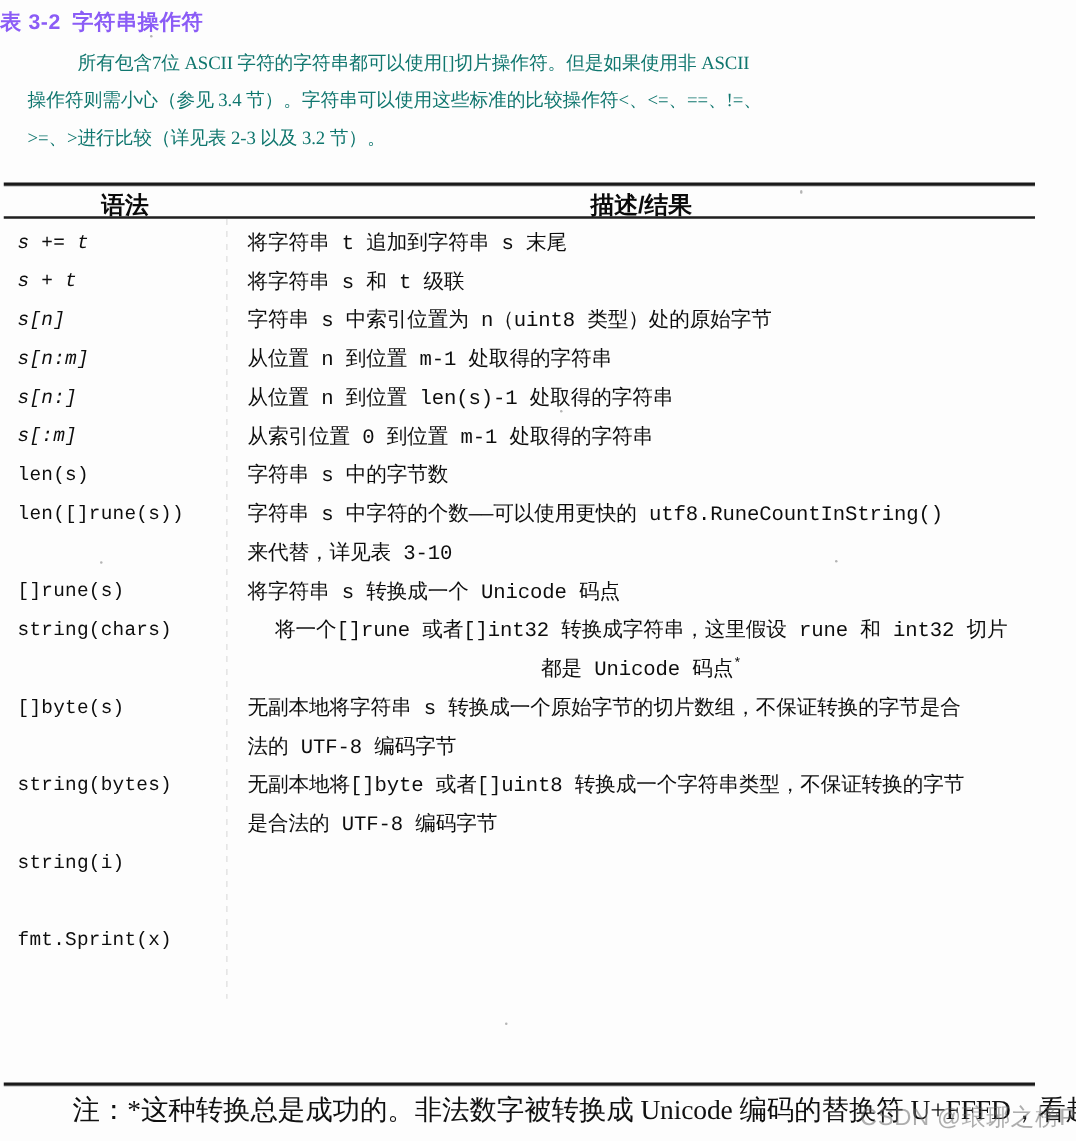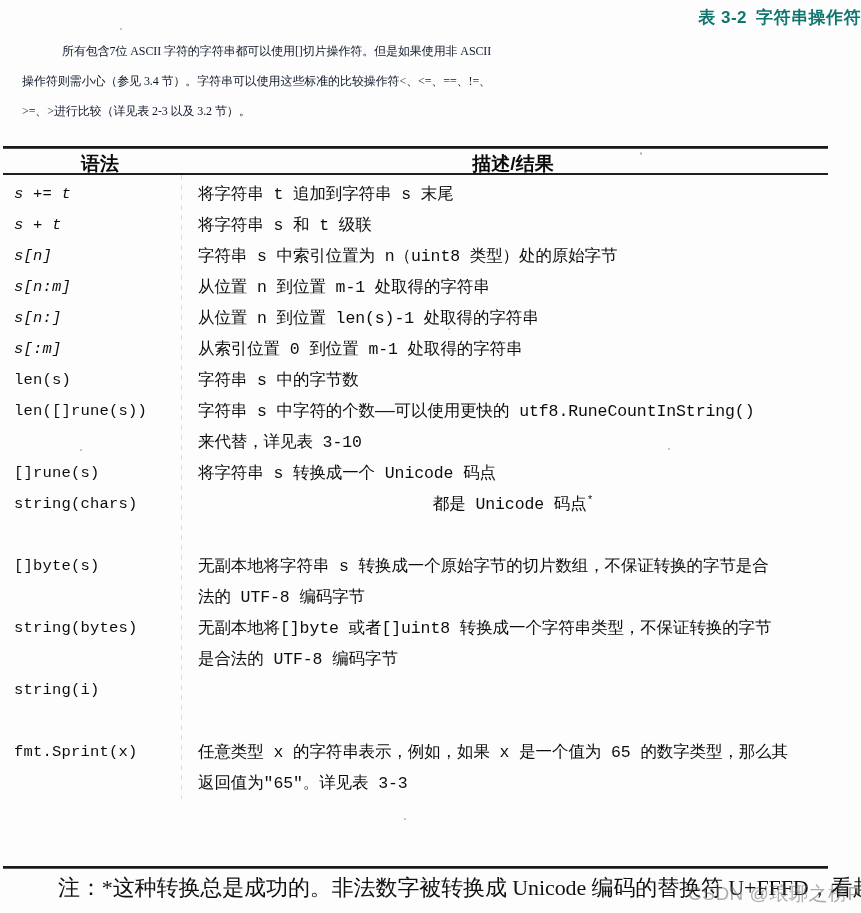--- a/index.html
+++ b/index.html
@@ -22,39 +22,39 @@
     height: 913px;
     background: #fdfdfd;
   }
 
   
   .doc-title {
     position: absolute;
     top: 6px;
     left: 0;
     width: 861px;
-    text-align: right;
+    text-align: left;
     font-family: "Liberation Sans", "DejaVu Sans", sans-serif;
     font-weight: bold;
     font-size: 17px;
     letter-spacing: 0.5px;
-    color: #0f766e;
+    color: #8b5cf6;
   }
   .doc-title .tnum { margin-right: 9px; }
 
   
   .intro {
     position: absolute;
     top: 36px;
     left: 22px;
     width: 818px;
     font-family: "Liberation Serif", "DejaVu Serif", serif;
-    font-size: 12px;
+    font-size: 15px;
     line-height: 30px;
-    color: #0f172a;
+    color: #0f766e;
     letter-spacing: -0.1px;
   }
   .intro p { margin: 0; }
   .intro .l1 { text-indent: 40px; }
 
   
   .table-wrap {
     position: absolute;
     top: 146px;
     left: 3px;
@@ -261,20 +261,21 @@
         </div>
         <div class="row" style="height: 31px;">
           <div class="cell-syntax">[]rune(s)</div>
           <div class="cell-desc">
             <span class="dline">将字符串 s 转换成一个 Unicode 码点</span>
           </div>
         </div>
         <div class="row" style="height: 62px; text-align: center;">
           <div class="cell-syntax">string(chars)</div>
           <div class="cell-desc">
+            <span class="dline">将一个[]rune 或者[]int32 转换成字符串，这里假设 rune 和 int32 切片</span>
             <span class="dline">都是 Unicode 码点<span class="sup">*</span></span>
           </div>
         </div>
         <div class="row" style="height: 62px;">
           <div class="cell-syntax">[]byte(s)</div>
           <div class="cell-desc">
             <span class="dline">无副本地将字符串 s 转换成一个原始字节的切片数组，不保证转换的字节是合</span>
             <span class="dline">法的 UTF-8 编码字节</span>
           </div>
         </div>
@@ -283,24 +284,20 @@
           <div class="cell-desc">
             <span class="dline">无副本地将[]byte 或者[]uint8 转换成一个字符串类型，不保证转换的字节</span>
             <span class="dline">是合法的 UTF-8 编码字节</span>
           </div>
         </div>
         <div class="row" style="height: 62px;">
           <div class="cell-syntax">string(i)</div>
         </div>
         <div class="row" style="height: 62px;">
           <div class="cell-syntax">fmt.Sprint(x)</div>
-          <div class="cell-desc">
-            <span class="dline">任意类型 x 的字符串表示，例如，如果 x 是一个值为 65 的数字类型，那么其</span>
-            <span class="dline">返回值为"65"。详见表 3-3</span>
-          </div>
         </div>
       </div>
   </div>
 
   <div class="foot-rule"></div>
   <div class="footnote">注：*这种转换总是成功的。非法数字被转换成 Unicode 编码的替换符 U+FFFD，看起来像"?"。</div>
 
   <div class="watermark">CSDN @琅琊之榜PJ</div>
 
   <span class="speck" style="left:120px; top:28px; width:2px; height:2px;"></span>

